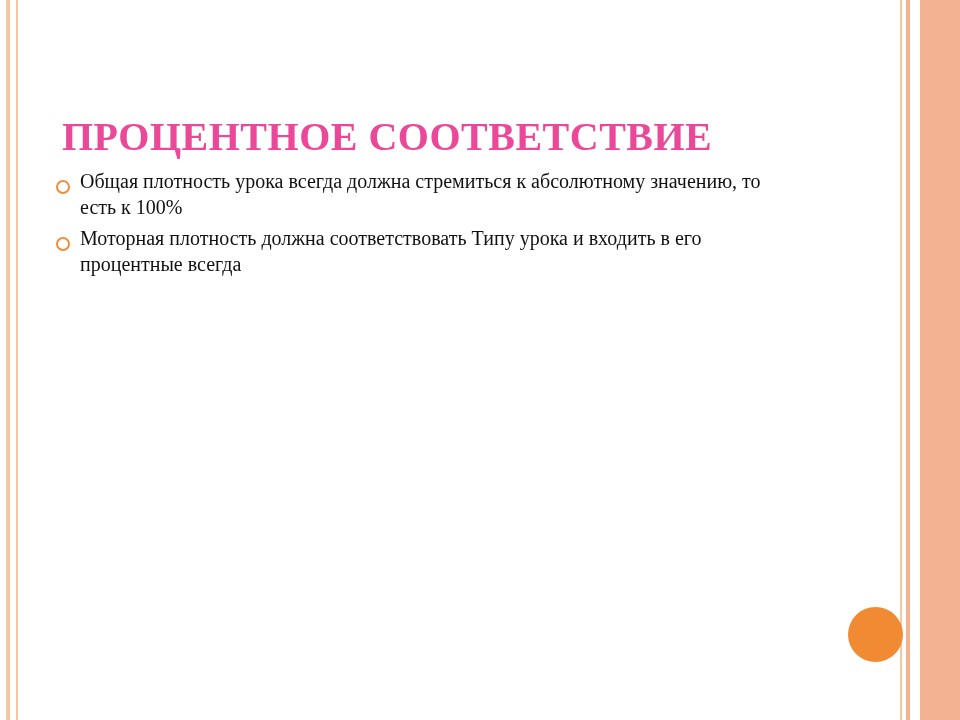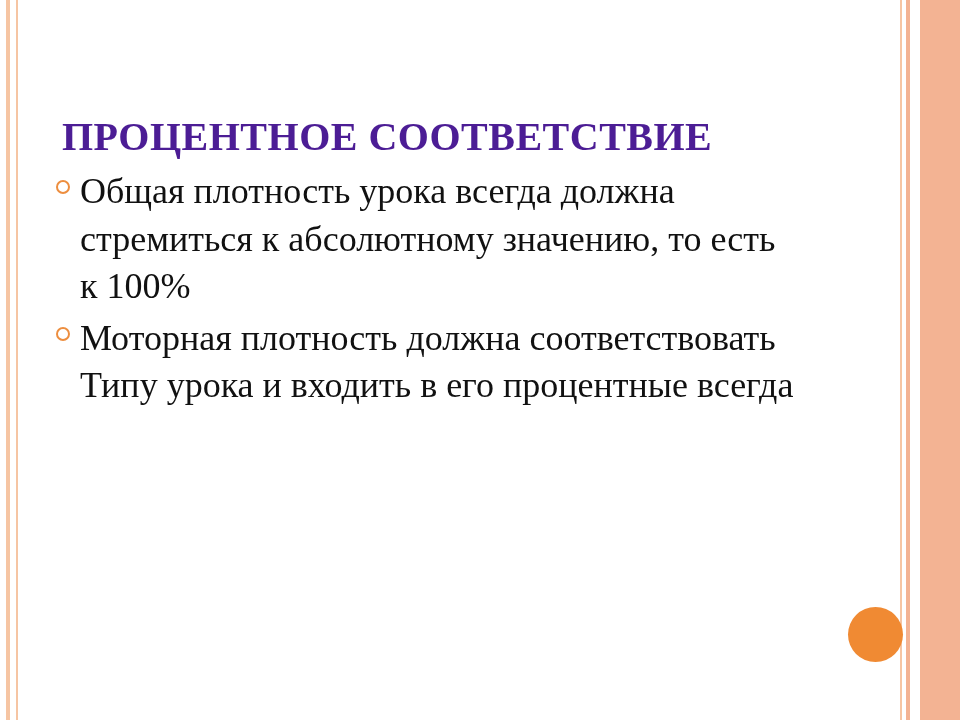--- a/index.html
+++ b/index.html
@@ -69,21 +69,21 @@
     width: 2px;
     height: 720px;
     background: #f6c5a3;
   }
   
   .title {
     position: absolute;
     left: 62px;
     top: 88px;
     width: 790px;
-    color: #4c1d95;
+    color: #ec4899;
     font-family: "Liberation Serif", serif;
     font-size: 40px;
     font-variant: small-caps;
     letter-spacing: 0.5px;
     line-height: 1.1;
     text-transform: uppercase;
   }
   
   .body {
     position: absolute;
@@ -104,21 +104,21 @@
     margin-top: 12px;
     margin-right: 10px;
     border: 2px solid #ed8e3f;
     border-radius: 50%;
     box-sizing: border-box;
     background: transparent;
   }
   .bullet-text {
     flex: 1 1 auto;
     font-family: "Liberation Serif", serif;
-    font-size: 36px;
+    font-size: 20px;
     color: #111111;
     line-height: 1.32;
     max-width: 720px;
   }
   
   .circle-decor {
     position: absolute;
     right: 57px;
     bottom: 58px;
     width: 55px;

